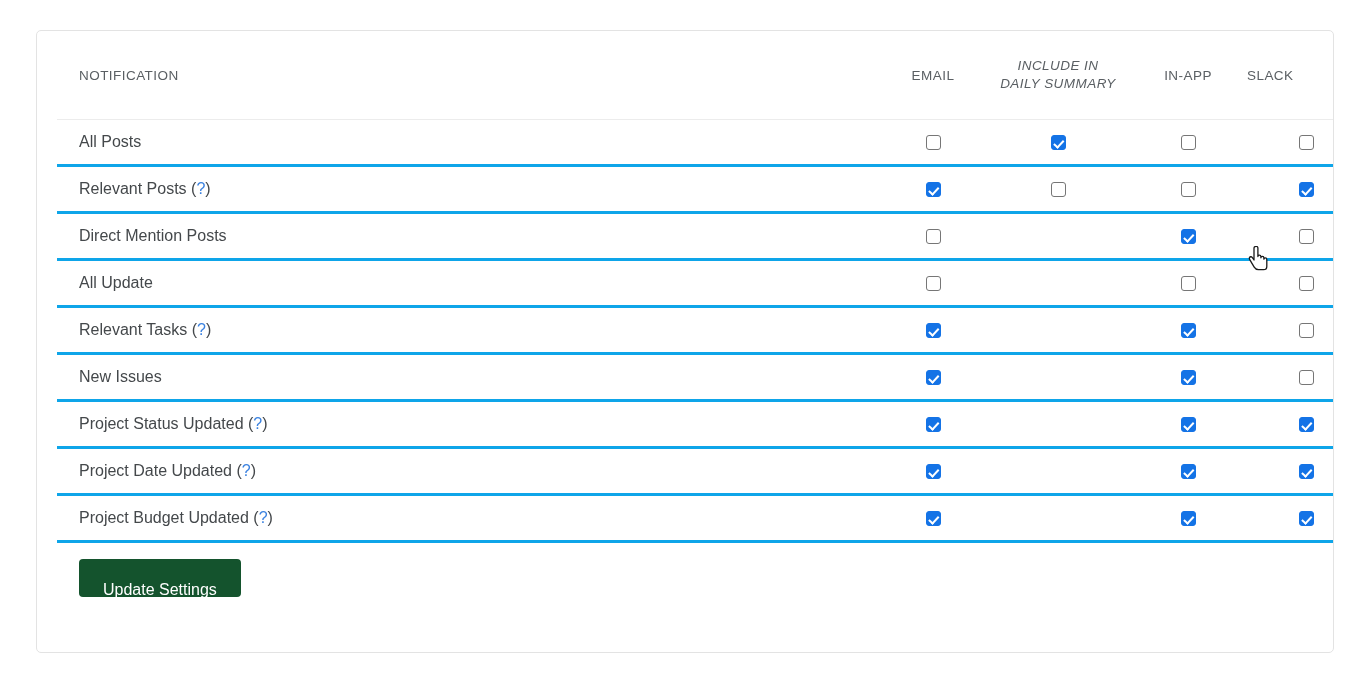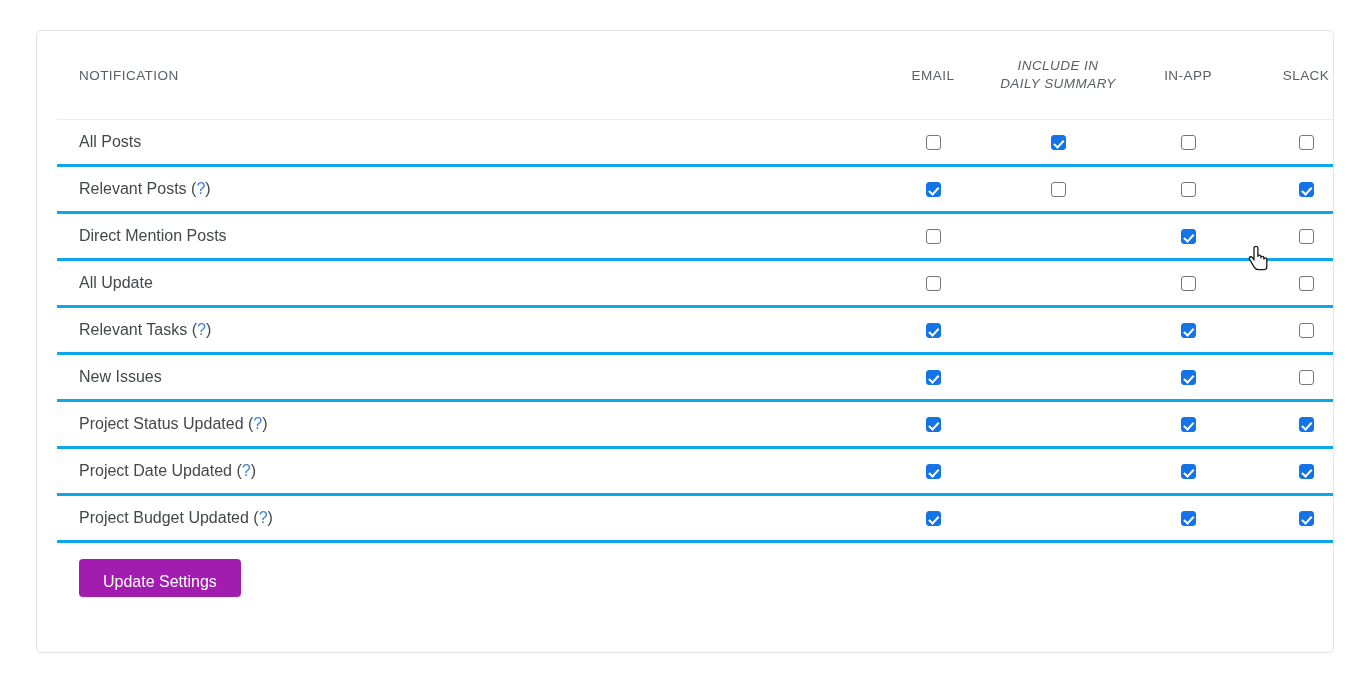--- a/index.html
+++ b/index.html
@@ -72,21 +72,21 @@
     border-bottom: 1px solid #ececec;
   }
   th.col-notification {
     text-align: left;
     padding-left: 22px !important;
     width: 800px;
   }
   th.col-email    { width: 108px; text-align: center; }
   th.col-summary  { width: 142px; text-align: center; line-height: 1.35; font-style: italic; }
   th.col-inapp    { width: 118px; text-align: center; }
-  th.col-slack    { width: 118px; text-align: center; }
+  th.col-slack    { width: 118px; text-align: left; }
 
   table.settings-table tbody td {
     height: 44px;
     padding: 0;
     border-bottom: 3px solid #0ea5e9;
     vertical-align: middle;
   }
   td.cell-label {
     text-align: left;
     padding-left: 22px !important;
@@ -135,27 +135,27 @@
     border: none;
     background: transparent;
     cursor: default;
   }
 
   .footer-row {
     padding: 16px 0 0 22px;
   }
   .update-btn {
     display: inline-block;
-    background: #a21caf;
+    background: #14532d;
     color: #ffffff;
     border: none;
     border-radius: 4px;
     font-family: "Liberation Sans", sans-serif;
     font-size: 16px;
-    padding: 4px 24px;
+    padding: 12px 24px;
     height: 38px;
     line-height: 38px;
     cursor: pointer;
   }
 
   .cursor-pointer {
     position: absolute;
     left: 1248px;
     top: 246px;
     width: 24px;

